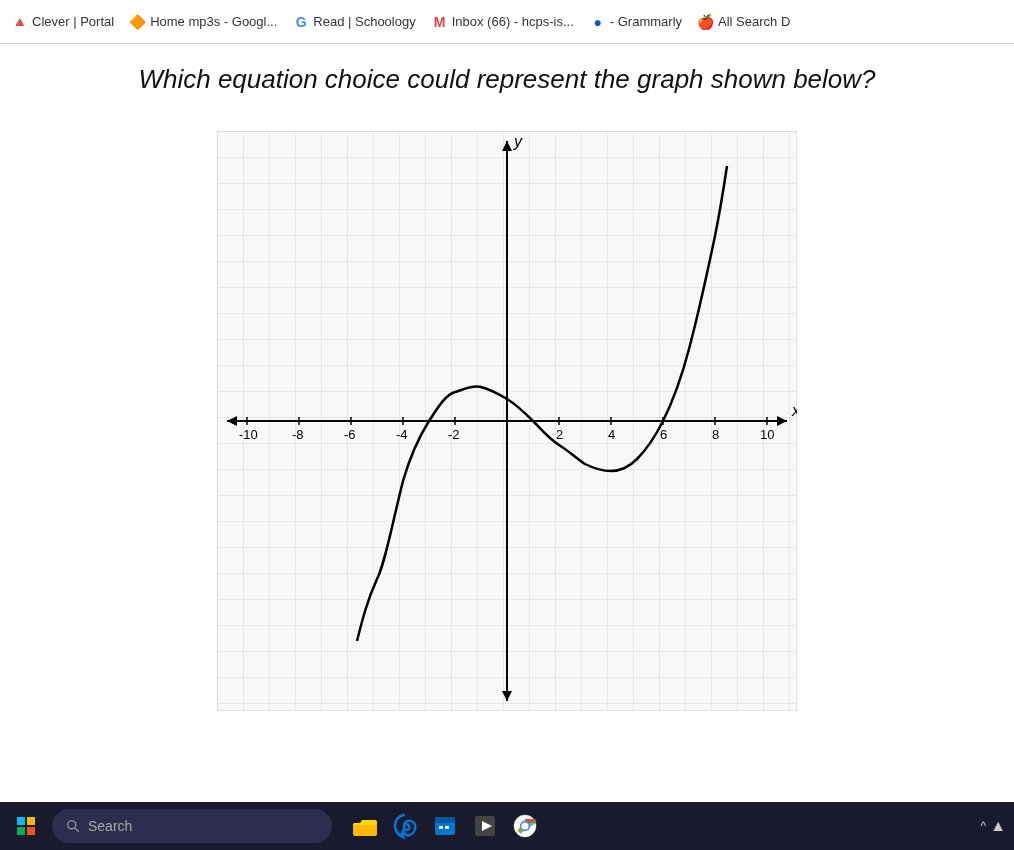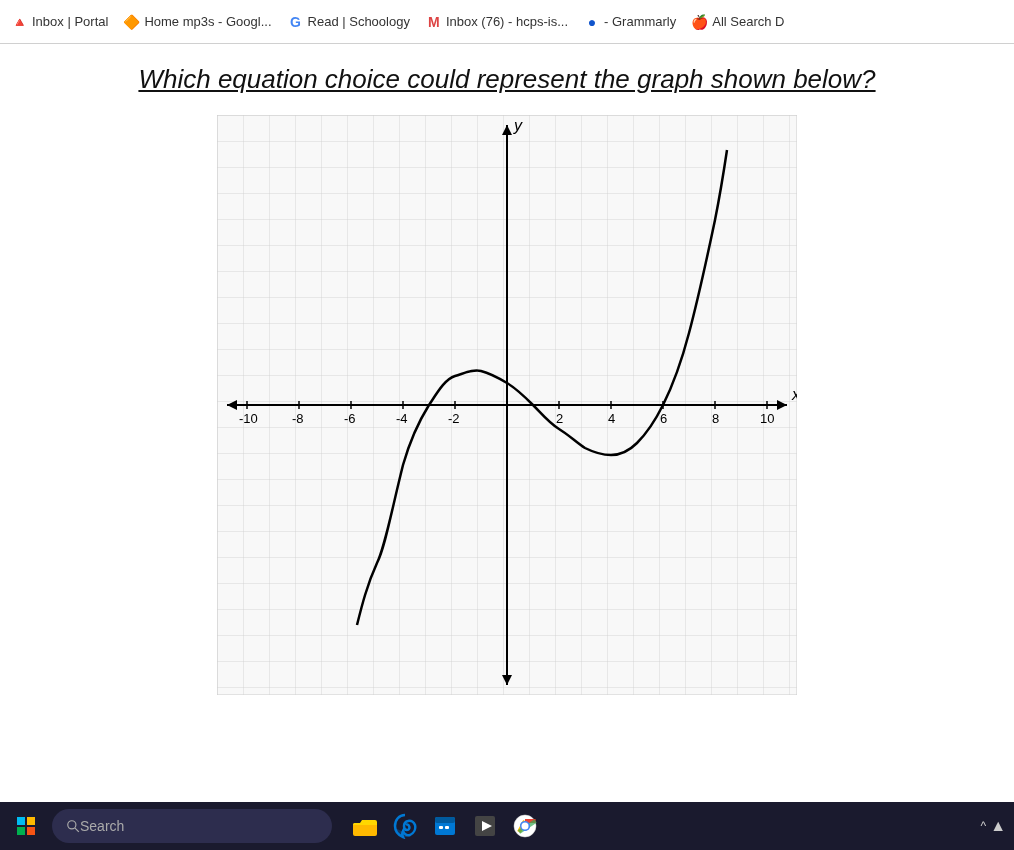--- a/index.html
+++ b/index.html
@@ -51,24 +51,23 @@
       flex-direction: column;
       align-items: center;
       padding: 20px 30px 10px 30px;
       position: relative;
     }
 
     .question-title {
       font-size: 26px;
       font-weight: 400;
       color: #111;
-      margin-bottom: 20px;
+      margin-bottom: 36px;
       text-align: center;
       font-style: italic;
-      text-decoration: underline;
     }
 
     .graph-container {
       position: relative;
       width: 580px;
       height: 580px;
     }
 
     .graph-svg {
       width: 100%;
@@ -96,20 +95,21 @@
 
     .taskbar-search {
       background: #2d2d4e;
       border: none;
       border-radius: 18px;
       height: 34px;
       width: 280px;
       display: flex;
       align-items: center;
       padding: 0 14px;
+      gap: 8px;
       cursor: text;
     }
 
     .taskbar-search span {
       color: #aaa;
       font-size: 14px;
     }
 
     .taskbar-icons {
       margin-left: auto;
@@ -147,33 +147,33 @@
       background: #d0d0d0;
       border-radius: 0 3px 3px 0;
     }
   </style>
 </head>
 <body>
 
 <div class="nav-bar">
   <div class="nav-item">
     <span class="icon" style="color:#e44;">🔺</span>
-    <span>Inbox | Portal</span>
+    <span>Clever | Portal</span>
   </div>
   <div class="nav-item">
     <span class="icon">🔶</span>
     <span>Home mp3s - Googl...</span>
   </div>
   <div class="nav-item">
     <span class="icon" style="font-weight:bold;color:#4285f4;">G</span>
     <span>Read | Schoology</span>
   </div>
   <div class="nav-item">
     <span class="icon" style="font-weight:bold;color:#d44;">M</span>
-    <span>Inbox (76) - hcps-is...</span>
+    <span>Inbox (66) - hcps-is...</span>
   </div>
   <div class="nav-item">
     <span class="icon" style="color:#15c;">●</span>
     <span>- Grammarly</span>
   </div>
   <div class="nav-item">
     <span class="icon">🍎</span>
     <span>All Search D</span>
   </div>
 </div>

